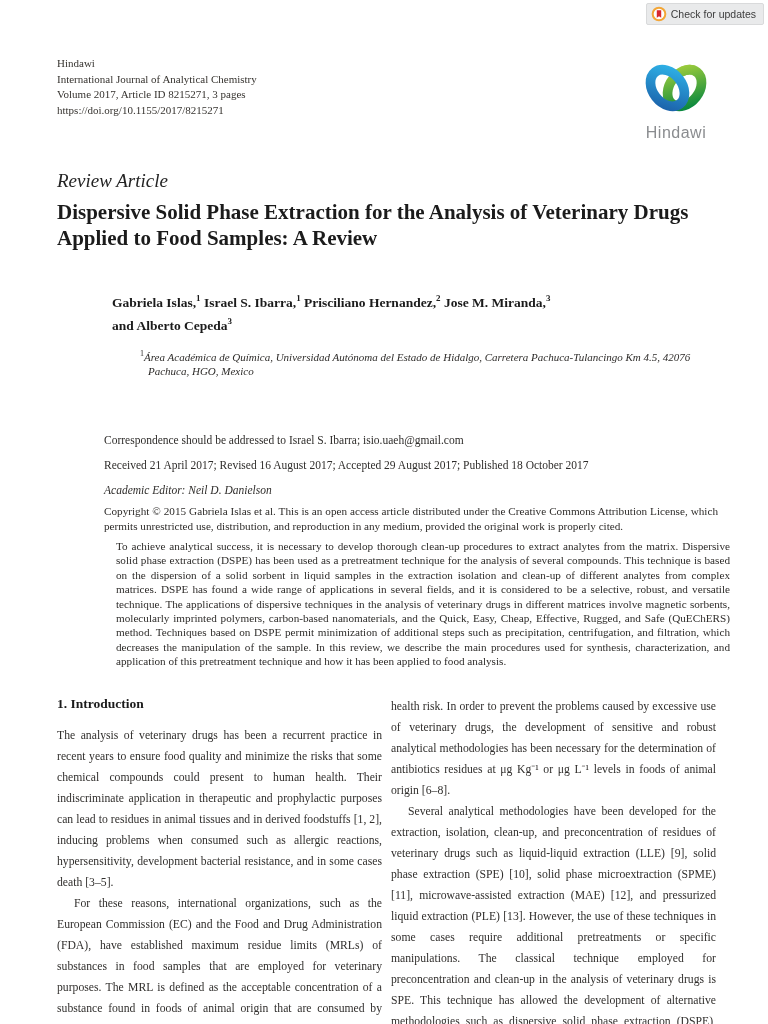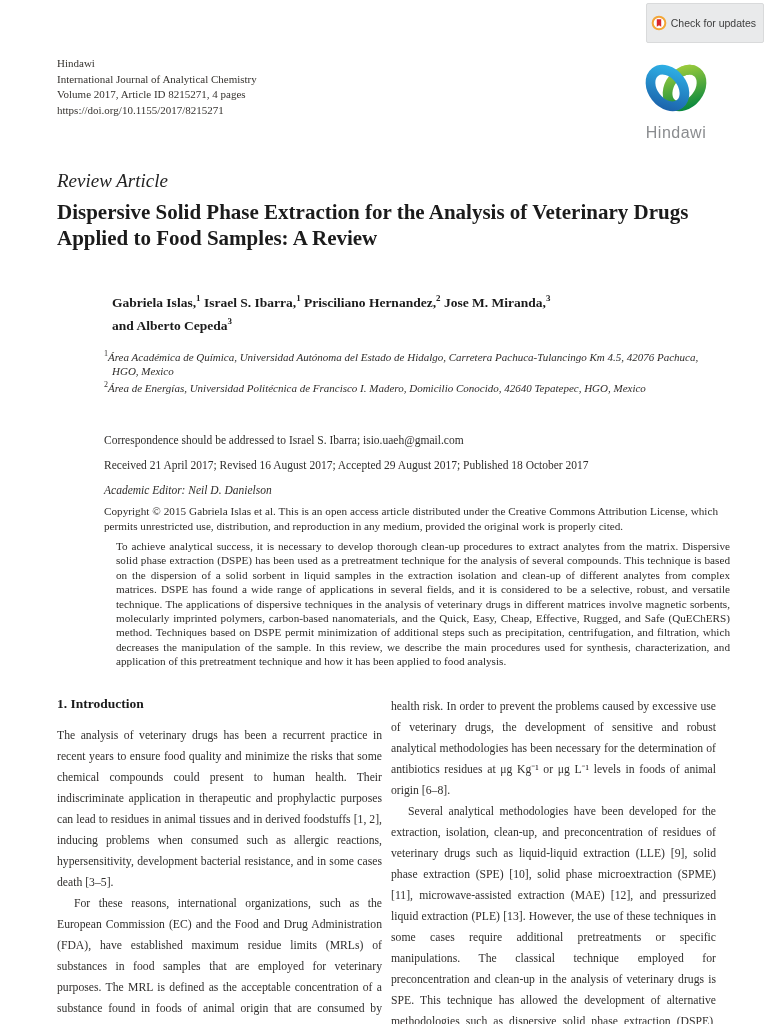--- a/index.html
+++ b/index.html
@@ -8,21 +8,21 @@
     background:#ffffff;
     font-family:"Liberation Serif", serif;
     color:#2e2c2a;
     position:relative;
     overflow:hidden;
   }
 
   
   .crossmark {
     position:absolute; top:3px; right:4px;
-    height:40px; min-width:100px;
+    height:22px; min-width:100px;
     background:#e9eaeb; border:1px solid #d9dadb; border-radius:2px;
     display:flex; align-items:center; gap:4px; padding:0 7px 0 4px;
     font-family:"Liberation Sans", sans-serif; font-size:10.5px; color:#3d3d3d;
     cursor:pointer;
   }
   .crossmark svg { display:block; }
 
   
   .masthead { position:absolute; left:57px; top:56px; font-size:11px; line-height:15.5px; color:#36332f; }
 
@@ -30,21 +30,21 @@
   .logo { position:absolute; left:634px; top:57px; width:84px; text-align:center; }
   .logo-text { font-family:"Liberation Sans", sans-serif; font-size:16px; color:#8a8c8f; letter-spacing:0.5px; margin-top:1px; }
 
   .article-type { position:absolute; left:57px; top:170px; font-size:19px; font-style:italic; color:#242424; }
   .title { position:absolute; left:57px; top:199px; width:662px; font-size:21px; font-weight:bold; line-height:26px; color:#1b1b1b; }
 
   .authors { position:absolute; left:112px; top:289px; width:600px; font-size:13.5px; font-weight:bold; line-height:19px; color:#1b1b1b; }
   .authors sup { font-size:9px; }
 
   .affils { position:absolute; left:104px; top:347px; width:600px; font-size:11px; font-style:italic; line-height:13.9px; color:#2e2c2a; }
-  .affil { padding-left:8px; text-indent:-8px; }
+  .affil { padding-left:8px; text-indent:-8px;margin-left:36px; }
   .affil sup { font-size:8px; font-style:normal; }
 
   .meta-line { position:absolute; left:104px; width:614px; font-size:11.5px; color:#2e2c2a; }
   .correspondence { top:434px; }
   .history { top:459px; }
   .editor { top:484px;font-style:italic; }
   .email { color:#2e2c2a; }
 
   .copyright { position:absolute; left:104px; top:504px; width:614px; font-size:11.2px; line-height:15px; text-align:justify; color:#2e2c2a; }
   .abstract { position:absolute; left:116px; top:539px; width:614px; font-size:11.2px; line-height:14.4px; text-align:justify; color:#2e2c2a; }
@@ -66,21 +66,21 @@
         <circle cx="12" cy="12" r="9.5" fill="#ffffff" stroke="#f3a637" stroke-width="3"></circle>
         <path d="M8.7 6.2 h6.6 v11.6 l-3.3 -2.6 l-3.3 2.6 z" fill="#d7282f"></path>
       </svg>
     </span>
     <span>Check for updates</span>
   </button>
 
   <div class="masthead">
     <div>Hindawi</div>
     <div>International Journal of Analytical Chemistry</div>
-    <div>Volume 2017, Article ID 8215271, 4 pages</div>
+    <div>Volume 2017, Article ID 8215271, 3 pages</div>
     <div>https://doi.org/10.1155/2017/8215271</div>
   </div>
 
   <div class="logo">
     <span>
       <svg width="80" height="62" viewBox="0 0 100 80">
         <defs>
           <linearGradient id="gb" x1="0" y1="1" x2="1" y2="0">
             <stop offset="0" stop-color="#1b5fa8"></stop>
             <stop offset="1" stop-color="#2fb3e8"></stop>
@@ -110,21 +110,20 @@
     <span>Gabriela Islas,</span><sup>1</sup>
     <span> Israel S. Ibarra,</span><sup>1</sup>
     <span> Prisciliano Hernandez,</span><sup>2</sup>
     <span> Jose M. Miranda,</span><sup>3</sup>
     <br>
     <span>and Alberto Cepeda</span><sup>3</sup>
   </p>
 
   <div class="affils">
     <div class="affil"><sup>1</sup><span>Área Académica de Química, Universidad Autónoma del Estado de Hidalgo, Carretera Pachuca-Tulancingo Km 4.5, 42076 Pachuca, HGO, Mexico</span></div>
-    <div class="affil"><sup>2</sup><span>Área de Energías, Universidad Politécnica de Francisco I. Madero, Domicilio Conocido, 42640 Tepatepec, HGO, Mexico</span></div>
   </div>
 
   <div class="meta-line correspondence"><span>Correspondence should be addressed to Israel S. Ibarra; </span><span class="email">isio.uaeh@gmail.com</span></div>
 
   <div class="meta-line history">Received 21 April 2017; Revised 16 August 2017; Accepted 29 August 2017; Published 18 October 2017</div>
 
   <div class="meta-line editor">Academic Editor: Neil D. Danielson</div>
 
   <div class="copyright">Copyright © 2015 Gabriela Islas et al. This is an open access article distributed under the Creative Commons Attribution License, which permits unrestricted use, distribution, and reproduction in any medium, provided the original work is properly cited.</div>
 

